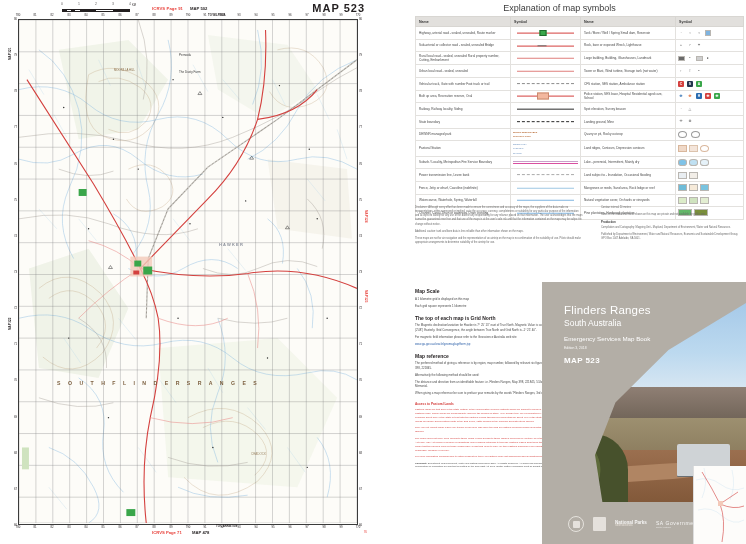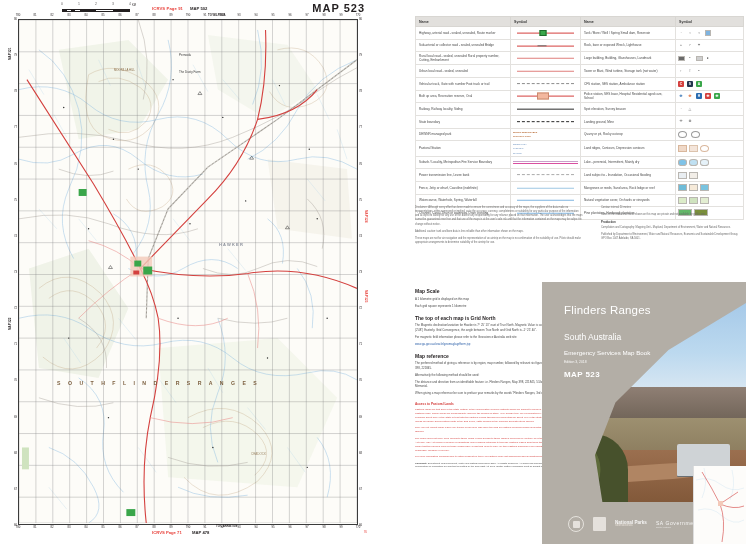--- a/index.html
+++ b/index.html
@@ -97,21 +97,21 @@
   .midground{position:absolute;left:0;top:52%;width:100%;height:16%;background:linear-gradient(#9d9070,#8a7a5c);}
   .road{position:absolute;left:0;top:64%;width:100%;height:24%;background:linear-gradient(#9b6f4f,#7d5435);}
   .roadline{position:absolute;left:10%;top:70%;width:80%;height:6%;background:#b08563;transform:rotate(-4deg);border-radius:40%;}
   .scrub{position:absolute;left:0;top:58%;width:42%;height:34%;background:radial-gradient(circle at 30% 40%, #5e6b3a 0 40%, #47512c 41% 100%);border-radius:10% 40% 20% 10%;}
   .veh{position:absolute;right:8%;top:62%;width:26%;height:12%;background:#cfd3d6;border-radius:2px 2px 1px 1px;box-shadow:0 1px 0 #6a6f73;}
   .cover-mask{position:absolute;left:0;top:0;width:100%;height:100%;
     background:#b3aea6;
     clip-path:polygon(0% 0%,100% 0%,100% 8%,62% 26%,36% 46%,26% 66%,30% 86%,44% 100%,0% 100%);}
   .cover-band{position:absolute;left:0;bottom:0;width:100%;height:16%;background:#b3aea6;}
   .cover-txt{position:absolute;left:22px;top:22px;color:#fff;}
-  .cover-txt .t1{font-size:11.5px;font-weight:400;letter-spacing:.2px;margin-bottom:16px;}
+  .cover-txt .t1{font-size:11.5px;font-weight:400;letter-spacing:.2px;margin-bottom:2px;}
   .cover-txt .t2{font-size:8.5px;font-weight:400;margin-bottom:7px;}
   .cover-txt .t3{font-size:6.2px;font-weight:400;margin-bottom:4px;}
   .cover-txt .t4{font-size:3.4px;opacity:.92;margin-bottom:6px;}
   .cover-txt .t5{font-size:8px;font-weight:700;letter-spacing:.4px;}
   .logos{position:absolute;left:26px;bottom:12px;display:flex;align-items:center;gap:9px;opacity:.88;}
   .logo-circ{width:14px;height:14px;border-radius:50%;border:0.8px solid #ece9e4;display:flex;align-items:center;justify-content:center;}
   .logo-circ .in{width:7px;height:7px;background:#ece9e4;border-radius:1px;}
   .logo-sq{width:13px;height:14px;background:#ece9e4;border-radius:1px;}
   .logo-np .a{font-size:4.6px;color:#fff;font-weight:700;line-height:1.1;}
   .logo-np .b{font-size:2.6px;color:#eee8e0;line-height:1.1;}
@@ -414,20 +414,21 @@
 
     <div class="map-foot">
       <div class="foot-red">ICRVS Page 71</div>
       <div class="foot-black">MAP 478</div>
       <div class="foot-corner">76</div>
     </div>
   </div>
 
   <div class="right-panel">
 
+    <div class="sym-title">Explanation of map symbols</div>
 
     <table class="symtable">
       <colgroup>
           <col class="colA">
           <col class="colB">
           <col class="colC">
           <col class="colD">
         </colgroup>
       <thead>
         <tr>

